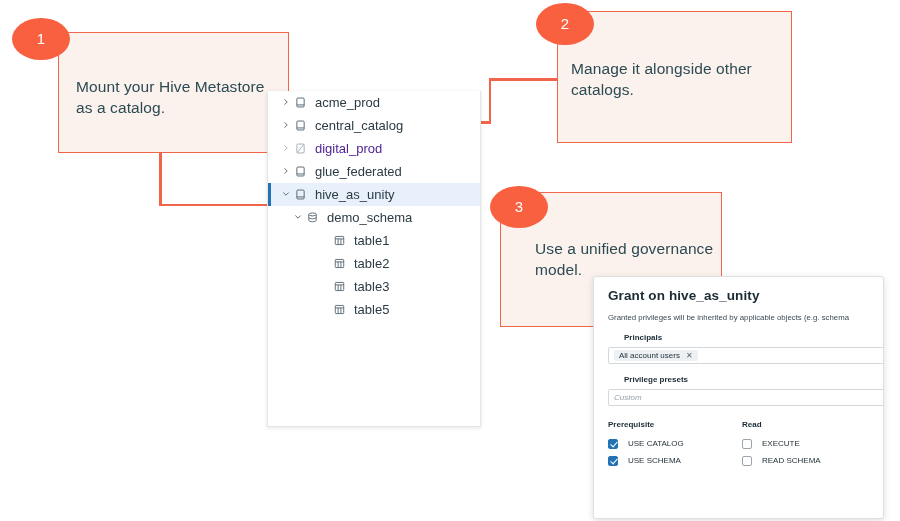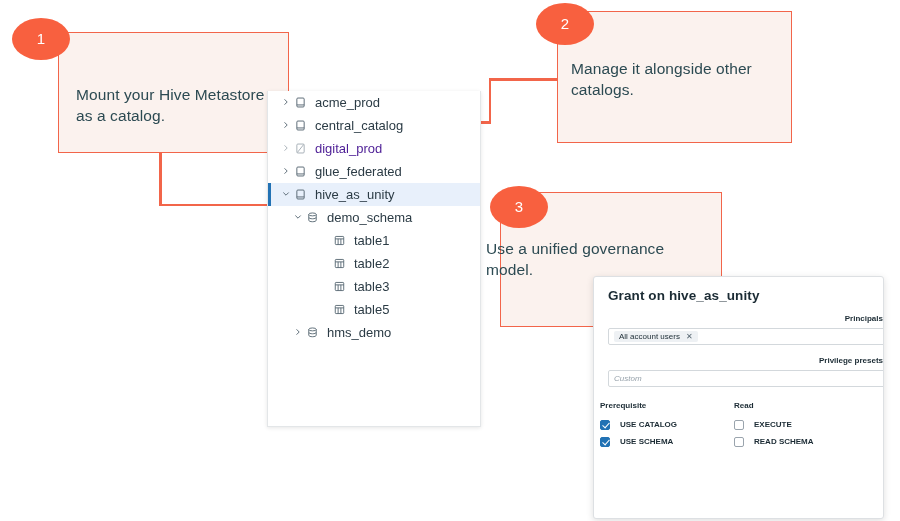--- a/index.html
+++ b/index.html
@@ -99,75 +99,75 @@
   }
   .dlg-title {
     font-size: 13.5px; font-weight: bold;
     padding: 11px 0 0 14px; letter-spacing: .1px;
   }
   .dlg-sub {
     padding: 10px 0 0 14px; font-size: 7.8px; color: #3A4A55;
     white-space: nowrap;
   }
   .dlg-label {
-    padding: 11px 0 0 23px; font-size: 8px; font-weight: bold; color: #1B2B34; text-align: right;
+    padding: 11px 0 0 30px; font-size: 8px; font-weight: bold; color: #1B2B34;
   }
   .dlg-field {
     margin: 5px 0 0 14px; width: 300px; height: 17px;
     border: 1px solid #D3D8DC; border-radius: 2px;
     background: #fff; display: flex; align-items: center; padding-left: 5px;
   }
   .chip {
     background: #EEF1F4; border-radius: 2px;
     padding: 1px 5px; font-size: 8px; color: #1B2B34;
     display: flex; align-items: flex-end; gap: 6px;
   }
   .chip .x { color: #55646F; font-size: 8px; }
   .placeholder { color: #97A2AB; font-size: 8px; font-style: italic; }
-  .cols { display: flex; margin-top: 14px; padding-left: 6px; }
+  .cols { display: flex; margin-top: 14px; padding-left: 14px; }
   .col-a { width: 134px; }
   .col-head { font-size: 8px; font-weight: bold; margin-bottom: 6px; }
   .cbrow { display: flex; align-items: center; height: 17px; font-size: 8px; }
   .cbox {
     width: 10px; height: 10px; border-radius: 2px;
     border: 1px solid #9AA4AD; background: #fff;
     flex: 0 0 10px; position: relative;
   }
   .cbox.on { background: #2272B4; border-color: #2272B4; }
   .cbox.on::after {
     content: ""; position: absolute; left: 3px; top: 0.5px;
     width: 3px; height: 6px; border: solid #fff;
     border-width: 0 1.4px 1.4px 0; transform: rotate(42deg);
   }
-  .cbrow .lbl { margin-left: 10px; font-weight: bold; }
+  .cbrow .lbl { margin-left: 10px; }
 </style>
 </head>
 <body>
 
 <div id="stage">
 
   <div class="conn" style="left:159px; top:152px; width:2.5px; height:54px;"></div>
   <div class="conn" style="left:159px; top:203.5px; width:122px; height:2.5px;"></div>
   <div class="conn-dot" style="left:276px; top:200px;"></div>
 
   <div class="conn-dot" style="left:417px; top:118px;"></div>
   <div class="conn" style="left:422px; top:121px; width:69px; height:2.5px;"></div>
   <div class="conn" style="left:488.5px; top:78px; width:2.5px; height:45px;"></div>
   <div class="conn" style="left:488.5px; top:78px; width:70px; height:2.5px;"></div>
 
   <div class="callout" style="left:58px; top:32px; width:231px; height:121px;"></div>
-  <div class="callout-text" style="left:76px; top:84px; width:200px;">Mount your Hive Metastore as a catalog.</div>
+  <div class="callout-text" style="left:76px; top:76px; width:200px;">Mount your Hive Metastore as a catalog.</div>
   <div class="badge" style="left:12px; top:18px;">1</div>
 
   <div class="callout" style="left:557px; top:11px; width:235px; height:132px;"></div>
   <div class="callout-text" style="left:571px; top:58px; width:210px;">Manage it alongside other catalogs.</div>
   <div class="badge" style="left:536px; top:3px;">2</div>
 
   <div class="callout" style="left:500px; top:192px; width:222px; height:135px;"></div>
-  <div class="callout-text" style="left:486px; top:238px; width:205px;">Use a unified governance model.</div>
+  <div class="callout-text" style="left:535px; top:238px; width:205px;">Use a unified governance model.</div>
   <div class="badge" style="left:490px; top:186px;">3</div>
 
   <div id="tree-panel">
 
 
     <div id="tree-rows">
         <div class="row ind-0">
           <span class="chev"><svg width="8" height="8" viewBox="0 0 10 10">
               <path d="M3.5 2 L6.5 5 L3.5 8" stroke="#5A6A75" stroke-width="1.2" fill="none" stroke-linecap="round" stroke-linejoin="round"></path>
             </svg></span>
@@ -281,39 +281,27 @@
           <span class="ico">
             <svg width="13" height="13" viewBox="0 0 16 16">
               <rect x="2.8" y="3" width="10.4" height="10" rx="1" stroke="#5A6A75" stroke-width="1.15" fill="none"></rect>
               <line x1="2.8" y1="6" x2="13.2" y2="6" stroke="#5A6A75" stroke-width="1.15"></line>
               <line x1="6.3" y1="6" x2="6.3" y2="13" stroke="#5A6A75" stroke-width="1.15"></line>
               <line x1="9.7" y1="6" x2="9.7" y2="13" stroke="#5A6A75" stroke-width="1.15"></line>
             </svg>
           </span>
           <span class="lbl">table5</span>
         </div>
-        <div class="row ind-1">
-          <span class="chev"><svg width="8" height="8" viewBox="0 0 10 10">
-              <path d="M3.5 2 L6.5 5 L3.5 8" stroke="#5A6A75" stroke-width="1.2" fill="none" stroke-linecap="round" stroke-linejoin="round"></path>
-            </svg></span>
-          <span class="ico">
-            <svg width="13" height="13" viewBox="0 0 16 16">
-              <ellipse cx="8" cy="4.2" rx="4.6" ry="1.8" stroke="#5A6A75" stroke-width="1.15" fill="none"></ellipse>
-              <path d="M3.4 4.2v3.6c0 1 2.06 1.8 4.6 1.8s4.6-.8 4.6-1.8V4.2" stroke="#5A6A75" stroke-width="1.15" fill="none"></path>
-              <path d="M3.4 7.8v3.6c0 1 2.06 1.8 4.6 1.8s4.6-.8 4.6-1.8V7.8" stroke="#5A6A75" stroke-width="1.15" fill="none"></path>
-            </svg>
-          </span>
-          <span class="lbl">hms_demo</span>
-        </div>
       </div>
   </div>
 
   <div id="grant-dialog">
 
     <div class="dlg-title">Grant on hive_as_unity</div>
+    <div class="dlg-sub">Granted privileges will be inherited by applicable objects (e.g. schema</div>
 
     <div class="dlg-label">Principals</div>
     <div class="dlg-field">
       <span class="chip">
         <span>All account users</span>
         <span class="x">✕</span>
       </span>
     </div>
 
     <div class="dlg-label">Privilege presets</div>

